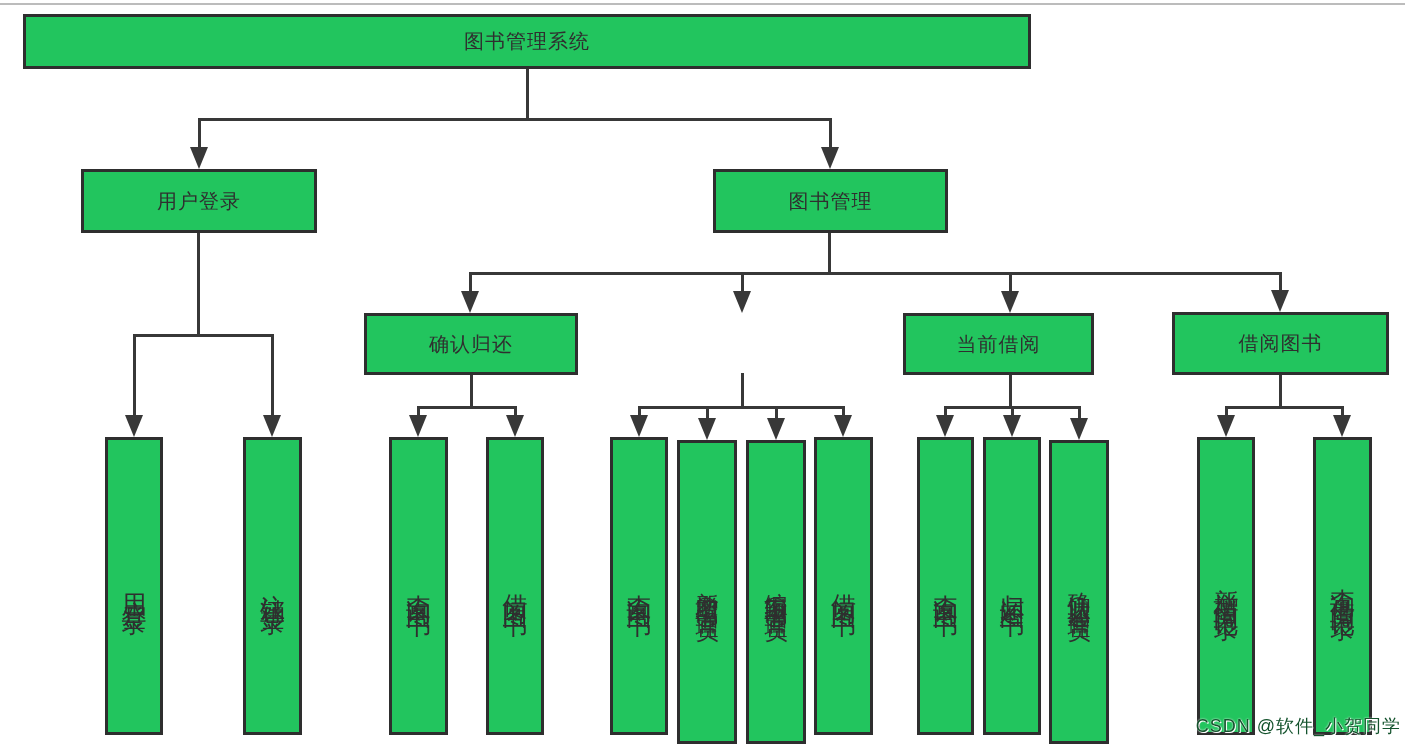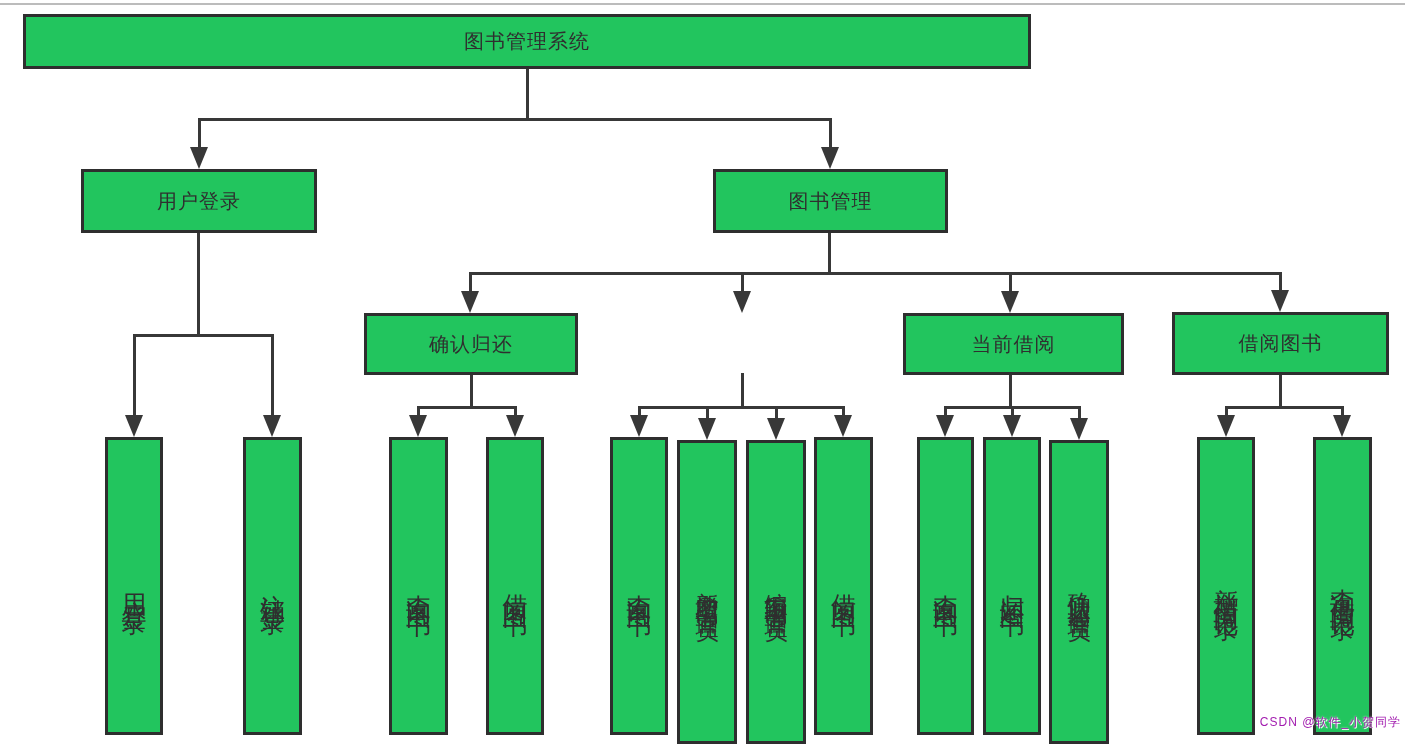--- a/index.html
+++ b/index.html
@@ -25,21 +25,21 @@
     color:#2f2f2f; z-index:2; text-align:center;
   }
   .h-node { font-size:20px; letter-spacing:1px; white-space:nowrap; }
   .v-node span {
     writing-mode:vertical-rl; text-orientation:mixed;
     font-size:25px; letter-spacing:6px; line-height:1;
   }
   .v-node.small span { font-size:23px; letter-spacing:4px; }
   .watermark {
     position:absolute; right:4px; top:714px; z-index:6;
-    font-size:12px; color:#a21caf; letter-spacing:1px; white-space:nowrap;
+    font-size:18px; color:#14532d; letter-spacing:1px; white-space:nowrap;
     text-shadow:0 0 2px #ffffff, 1px 1px 0 #ffffff;
   }
 </style>
 </head>
 <body>
 
 <div id="canvas">
 
   <div class="pageline"></div>
 
@@ -67,21 +67,21 @@
   <div class="line" style="left:469px; top:272px; width:3px; height:22px;"></div>
   <div class="arrow" style="left:461px; top:291px;"></div>
   <div class="line" style="left:741px; top:272px; width:3px; height:22px;"></div>
   <div class="arrow" style="left:733px; top:291px;"></div>
   <div class="line" style="left:1009px; top:272px; width:3px; height:22px;"></div>
   <div class="arrow" style="left:1001px; top:291px;"></div>
   <div class="line" style="left:1279px; top:272px; width:3px; height:22px;"></div>
   <div class="arrow" style="left:1271px; top:290px;"></div>
 
   <div class="node h-node" style="left:364px; top:313px; width:214px; height:62px;">确认归还</div>
-  <div class="node h-node" style="left:903px; top:313px; width:221px; height:62px;">当前借阅</div>
+  <div class="node h-node" style="left:903px; top:313px; width:191px; height:62px;">当前借阅</div>
   <div class="node h-node" style="left:1172px; top:312px; width:217px; height:63px;">借阅图书</div>
 
   <div class="line" style="left:470px; top:373px; width:3px; height:36px;"></div>
   <div class="line" style="left:417px; top:406px; width:100px; height:3px;"></div>
   <div class="line" style="left:417px; top:406px; width:3px; height:12px;"></div>
   <div class="arrow" style="left:409px; top:415px;"></div>
   <div class="line" style="left:514px; top:406px; width:3px; height:12px;"></div>
   <div class="arrow" style="left:506px; top:415px;"></div>
 
   <div class="line" style="left:741px; top:373px; width:3px; height:36px;"></div>

